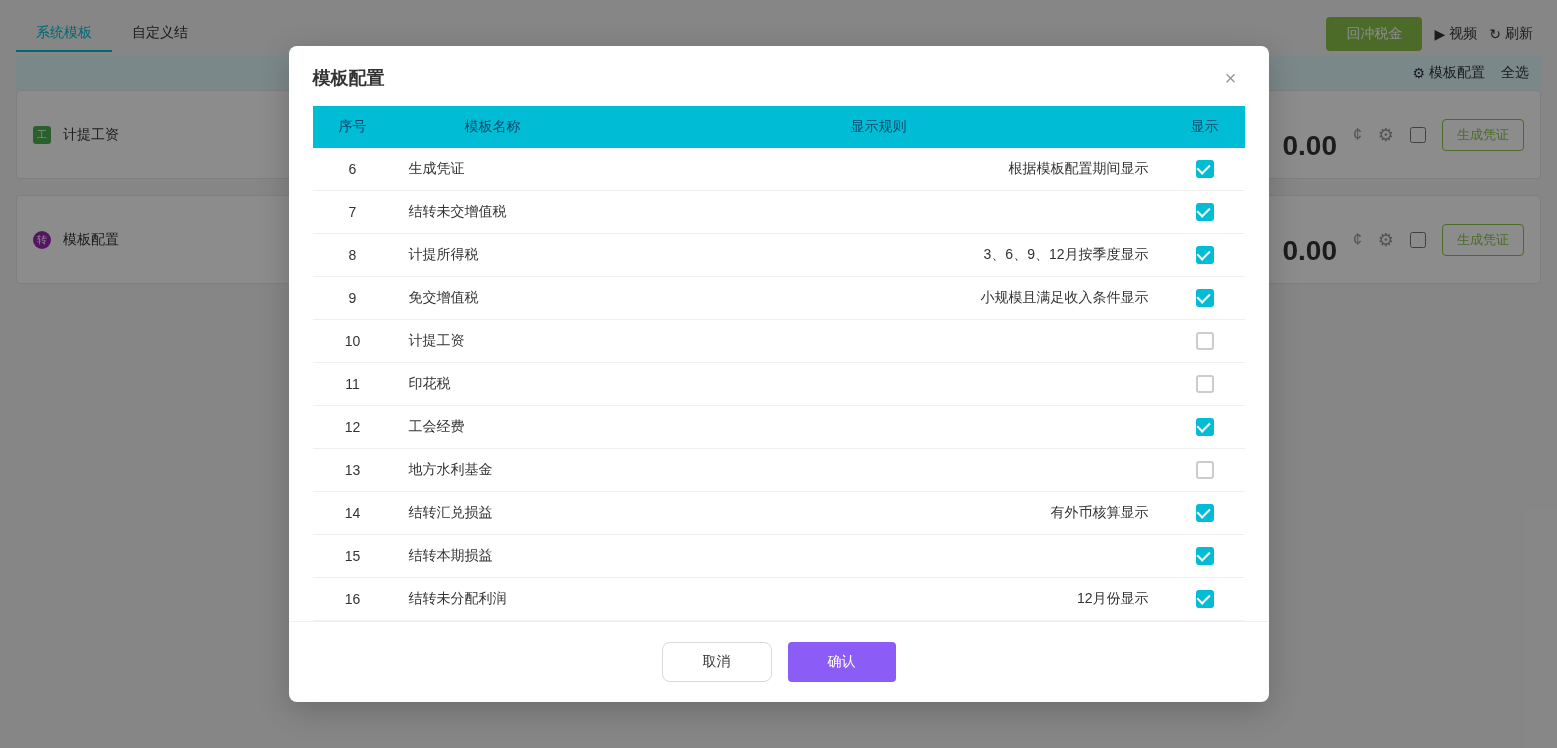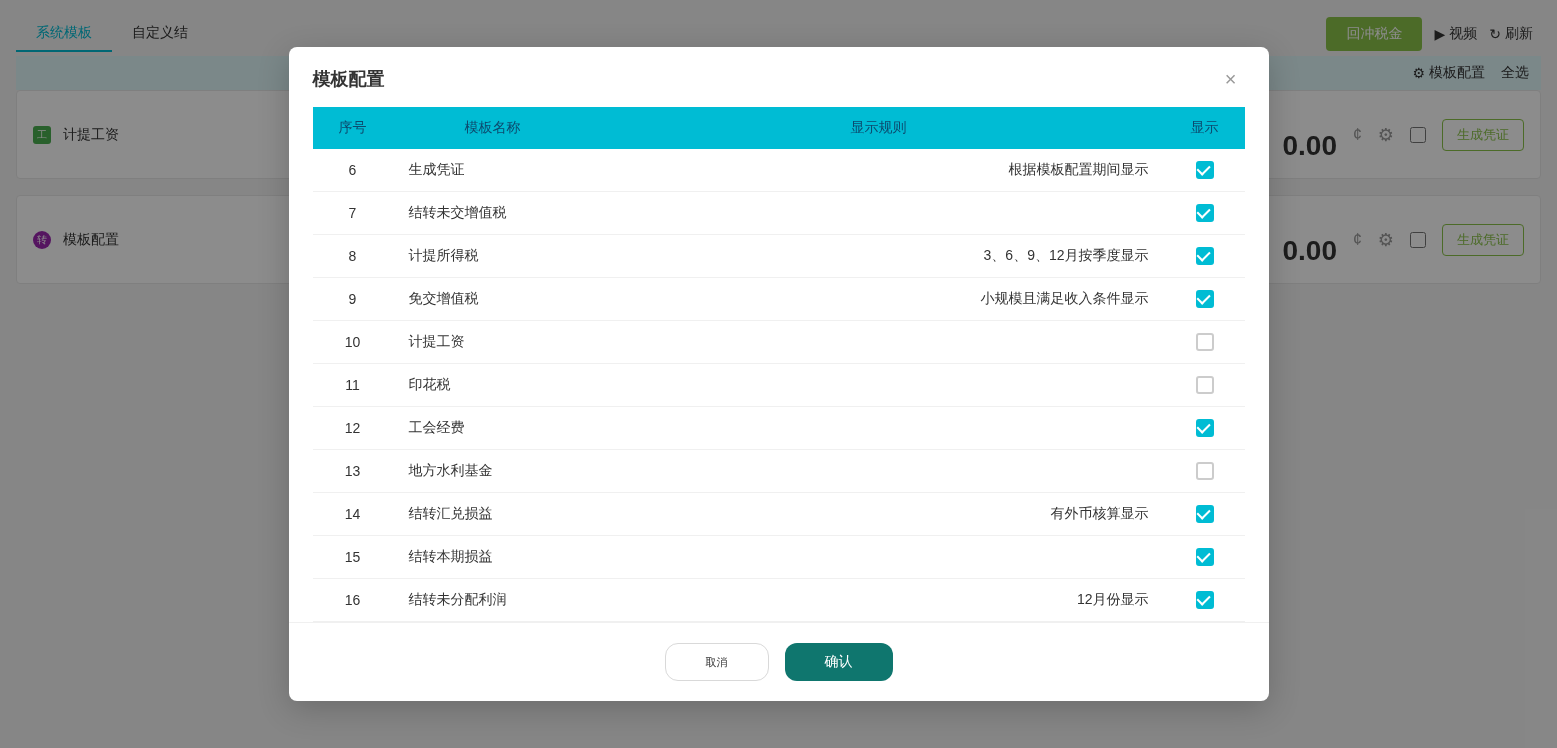--- a/index.html
+++ b/index.html
@@ -235,31 +235,31 @@
       justify-content: center;
       gap: 16px;
       padding: 20px 24px;
       border-top: 1px solid #f0f0f0;
     }
 
     .btn-cancel {
       padding: 10px 40px;
       border: 1px solid #d9d9d9;
       background: #fff;
-      border-radius: 13px;
-      font-size: 11px;
+      border-radius: 8px;
+      font-size: 14px;
       color: #333;
       cursor: pointer;
     }
 
     .btn-confirm {
       padding: 10px 40px;
       border: none;
-      background: #0f766e;
-      border-radius: 12px;
+      background: #8b5cf6;
+      border-radius: 4px;
       font-size: 14px;
       color: #fff;
       cursor: pointer;
       font-weight: 500;
     }
 
     .badge-green {
       display: inline-block;
       width: 18px;
       height: 18px;

